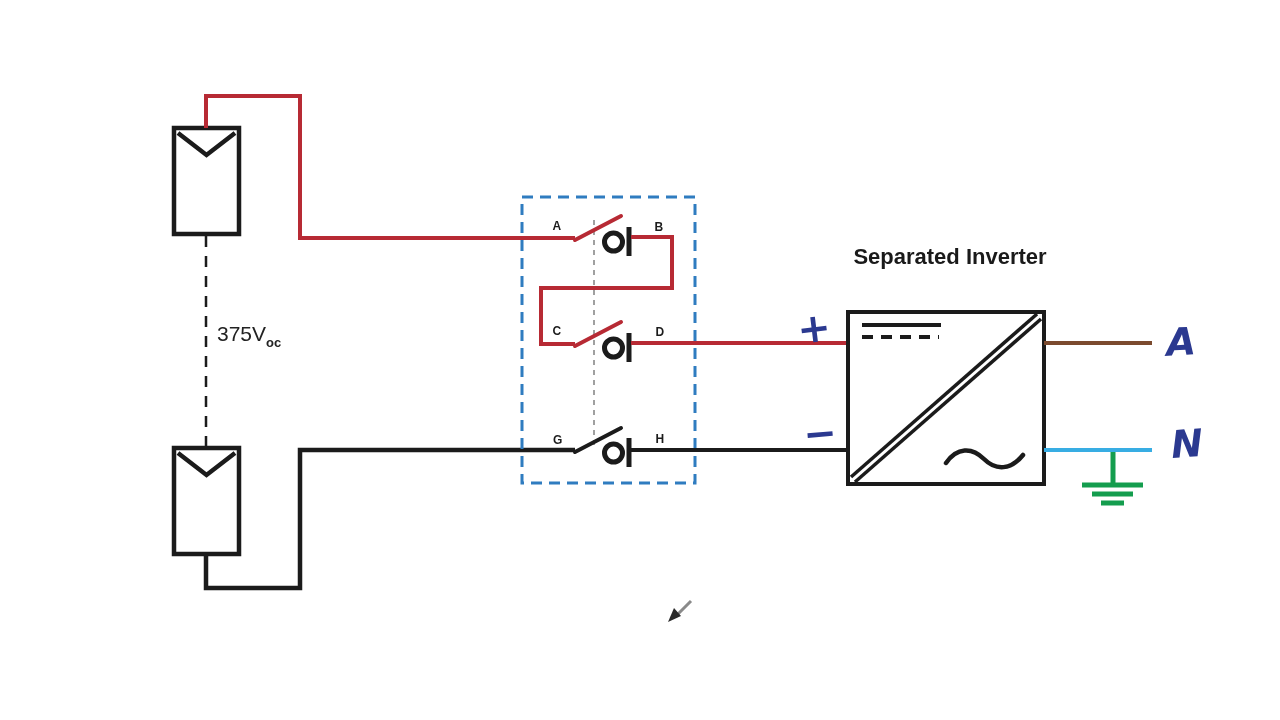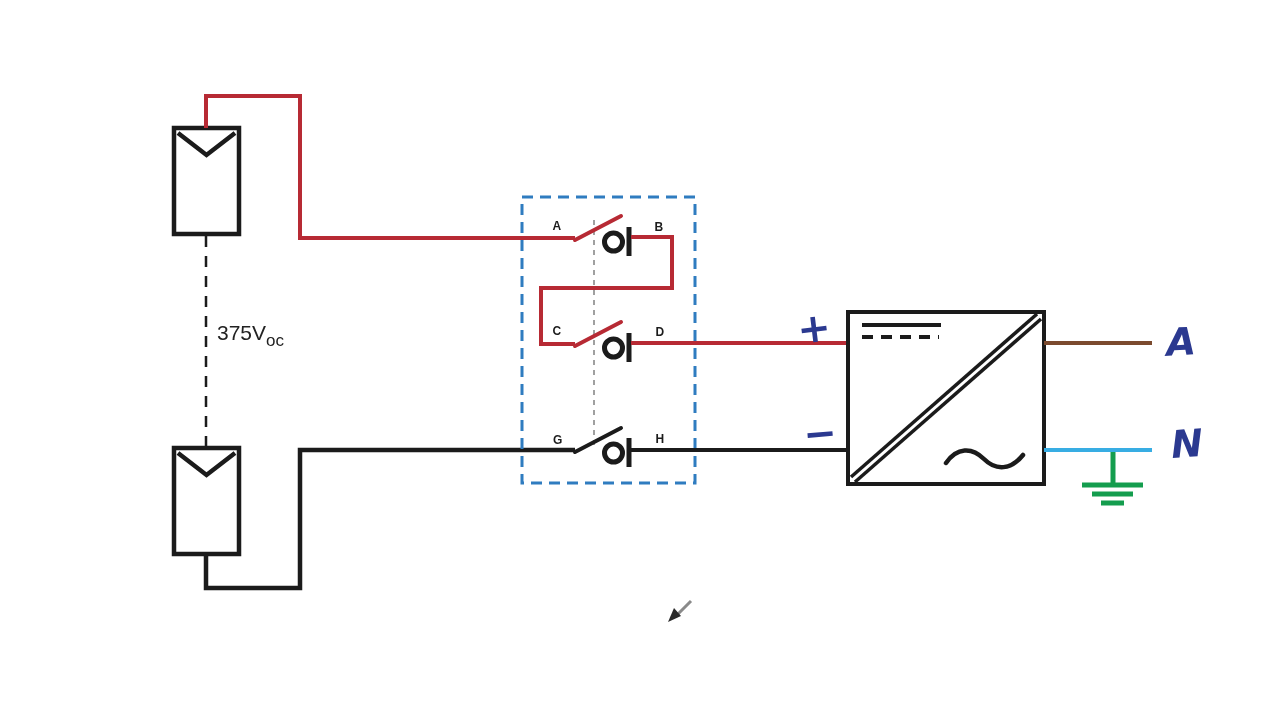--- a/index.html
+++ b/index.html
@@ -14,21 +14,21 @@
   }
   svg{position:absolute;left:0;top:0;}
   .lbl{position:absolute;color:var(--text-dark);}
   .center{transform:translate(-50%,-50%);}
   .sw-label{font-size:12px;font-weight:700;letter-spacing:.5px;}
   .title{
     left:950px;top:243px;transform:translateX(-50%);width:420px;text-align:center;
     font-size:22px;line-height:27px;font-weight:700;color:#1a1a1a;
   }
   .voltage{left:217px;top:336px;transform:translateY(-50%);font-size:21px;font-weight:400;color:#222;}
-  .voltage sub{font-size:17px;font-weight:400;}
+  .voltage sub{font-size:13px;font-weight:700;}
   .hand{color:var(--annotation-blue);font-family:"DejaVu Sans",sans-serif;}
   .polarity{font-size:40px;font-weight:600;}
   .plus{left:814px;top:328px;transform:translate(-50%,-50%) rotate(-7deg);}
   .minus{left:820px;top:433px;transform:translate(-50%,-50%) rotate(-5deg);}
   .out-label{font-size:38px;font-weight:700;font-style:italic;}
   .out-a{left:1181px;top:342px;transform:translate(-50%,-50%) rotate(-3deg);}
   .out-n{left:1187px;top:444px;transform:translate(-50%,-50%) rotate(-4deg);}
 
   .w-red{stroke:var(--wire-red);}
   .w-blk{stroke:var(--wire-black);}
@@ -115,20 +115,21 @@
     <line x1="1101" y1="503" x2="1124" y2="503" class="w-green" stroke-width="5"></line>
   </g>
 
   <g>
     <line x1="691" y1="601" x2="677" y2="615" stroke="#8a8a8a" stroke-width="3"></line>
     <polygon points="668,622 681,616 674,608" fill="#2a2a2a"></polygon>
   </g>
 </svg>
 
 <div class="lbl title">
+  <div>Separated Inverter</div>
 </div>
 
 <div class="lbl voltage">
   <span>375V</span><sub>oc</sub>
 </div>
 
 <div class="lbl center sw-label" style="left:557px;top:226px">A</div>
 <div class="lbl center sw-label" style="left:659px;top:227px">B</div>
 <div class="lbl center sw-label" style="left:557px;top:331px">C</div>
 <div class="lbl center sw-label" style="left:660px;top:332px">D</div>

